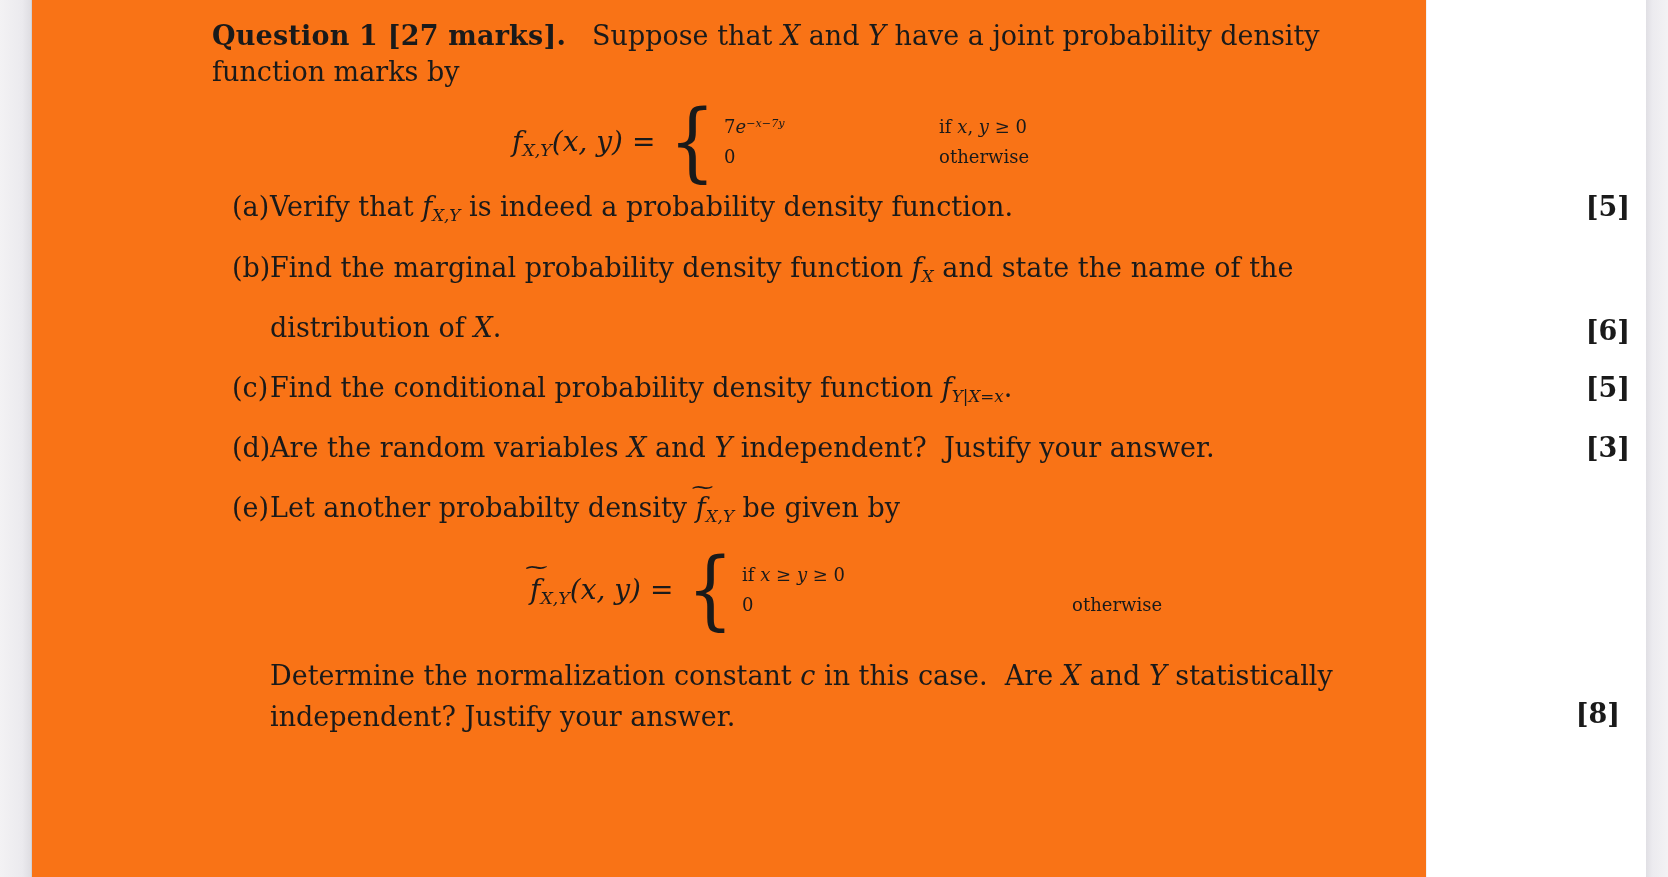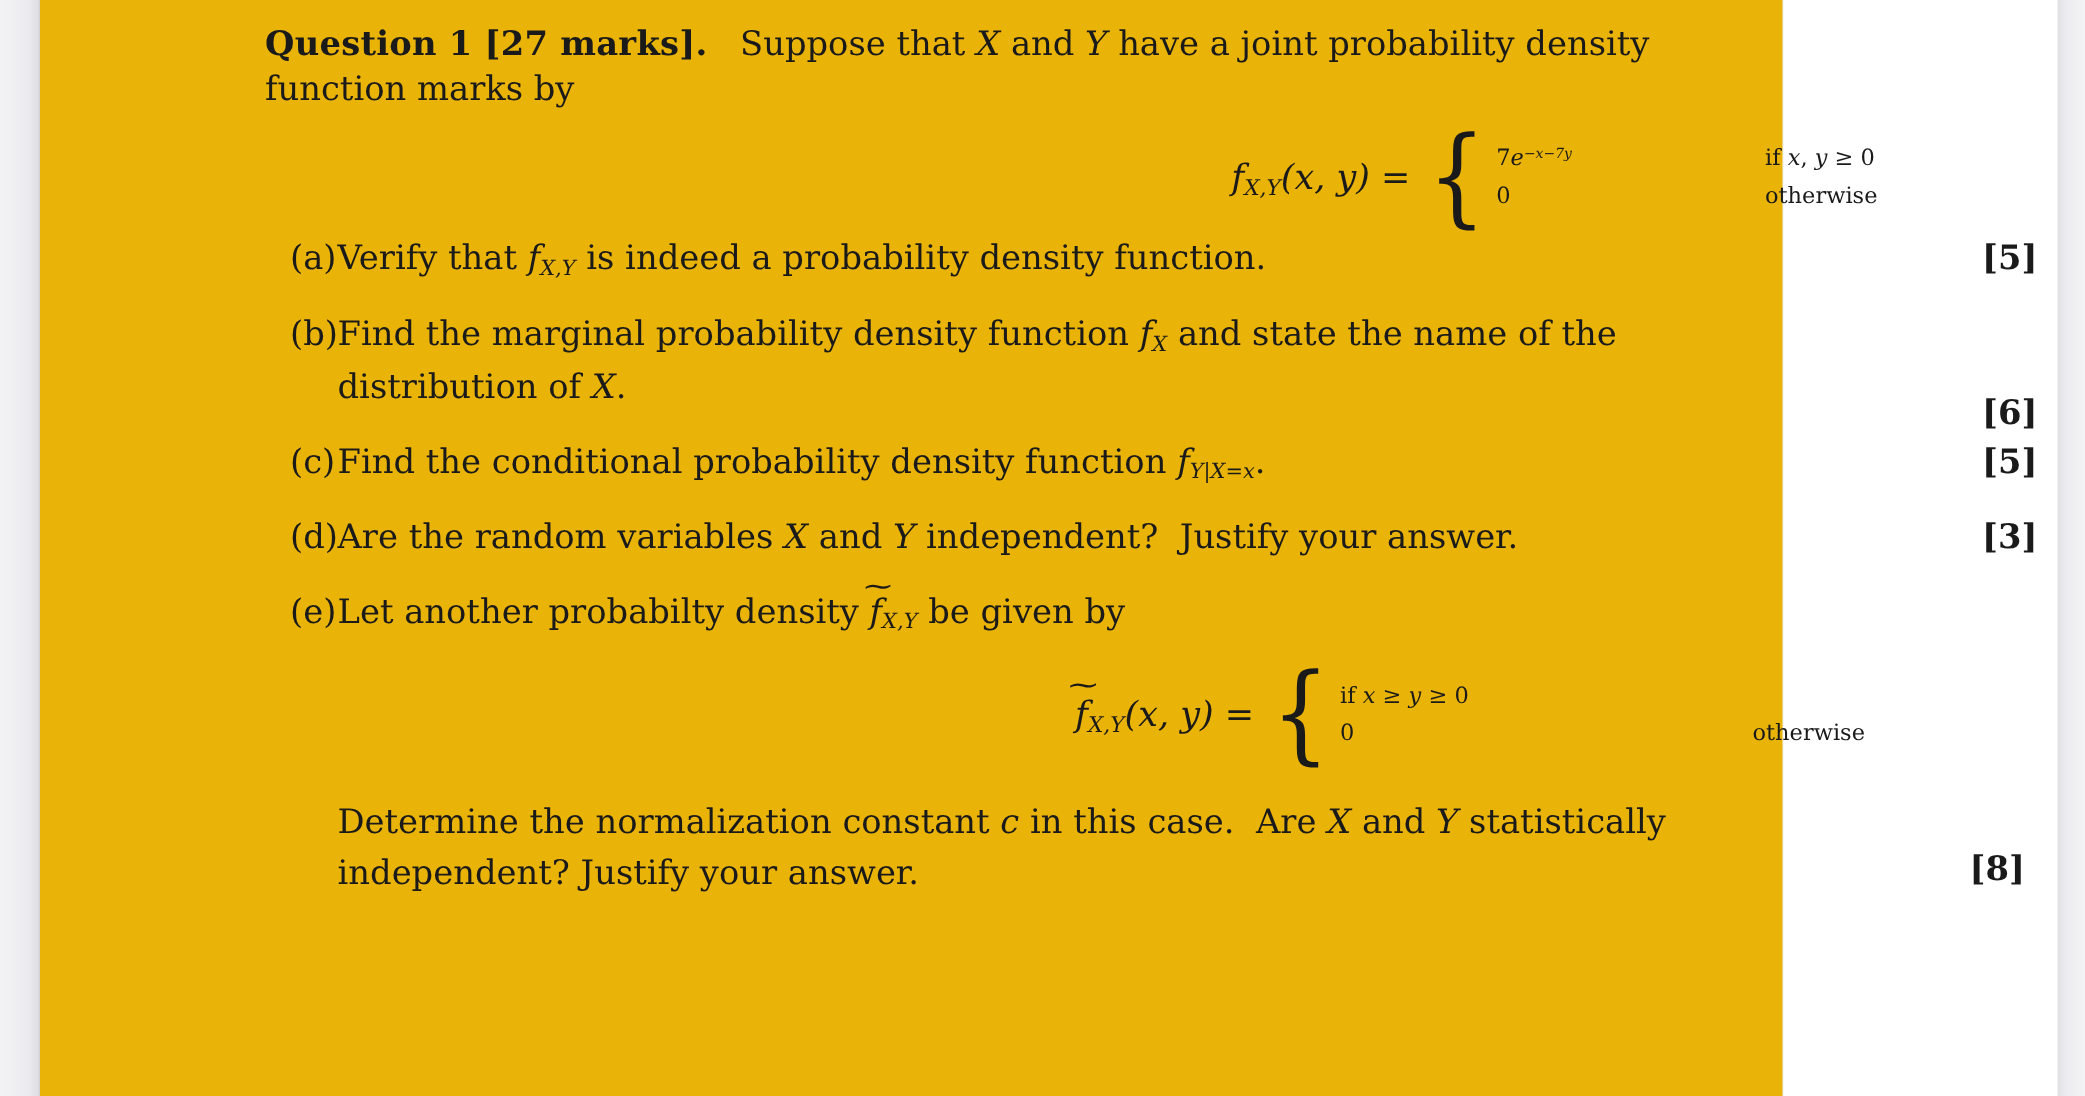--- a/index.html
+++ b/index.html
@@ -32,21 +32,21 @@
     position: absolute;
     right: 0; top: 0;
     width: 22px; height: 877px;
     background: linear-gradient(to left, #f3f2f4 0%, #ecebef 70%, #e0dfe4 100%);
   }
   .page {
     position: absolute;
     left: 32px; top: 0;
     width: 1394px;
     height: 877px;
-    background: #eab308;
+    background: #f97316;
     box-shadow: 0 0 0 1px rgba(0,0,0,0.05);
   }
 
   
   .doc {
     position: absolute;
     left: 180px;
     top: 18px;
     width: 1290px;
     font-size: 27px;
@@ -61,21 +61,21 @@
     font-weight: bold;
     letter-spacing: 0.2px;
   }
   .qhead .gap { display: inline-block; width: 26px; }
 
   .mathvar { font-style: italic; font-family: "DejaVu Serif", "Liberation Serif", serif; }
 
   
   .display-eq {
     display: flex;
-    justify-content: flex-end;
+    justify-content: flex-start;
     margin: 18px 0 14px 0;
     padding-left: 300px;
   }
   .display-eq.eq2 { padding-left: 260px; margin-top: 30px; margin-bottom: 26px; }
 
   .eq-row { display: flex; align-items: center; }
   .lhs { font-size: 28px; white-space: nowrap; }
 
   .brace {
     font-size: 86px;
@@ -114,21 +114,21 @@
     flex: 0 0 58px;
     text-align: left;
     padding-left: 20px;
     box-sizing: border-box;
   }
   .item-body {
     flex: 1 1 auto;
     padding-right: 10px;
   }
   .item-body p { margin: 0; }
-  .item-body p + p { margin-top: 6px; }
+  .item-body p + p { margin-top: 24px; }
   .marks {
     position: absolute;
     right: -128px;
     font-weight: bold;
     white-space: nowrap;
   }
   .marks.second-line { top: 63px; }
 
   .tail-block { margin-top: 34px; position: relative; }
   .tail-block p { margin: 0; }

